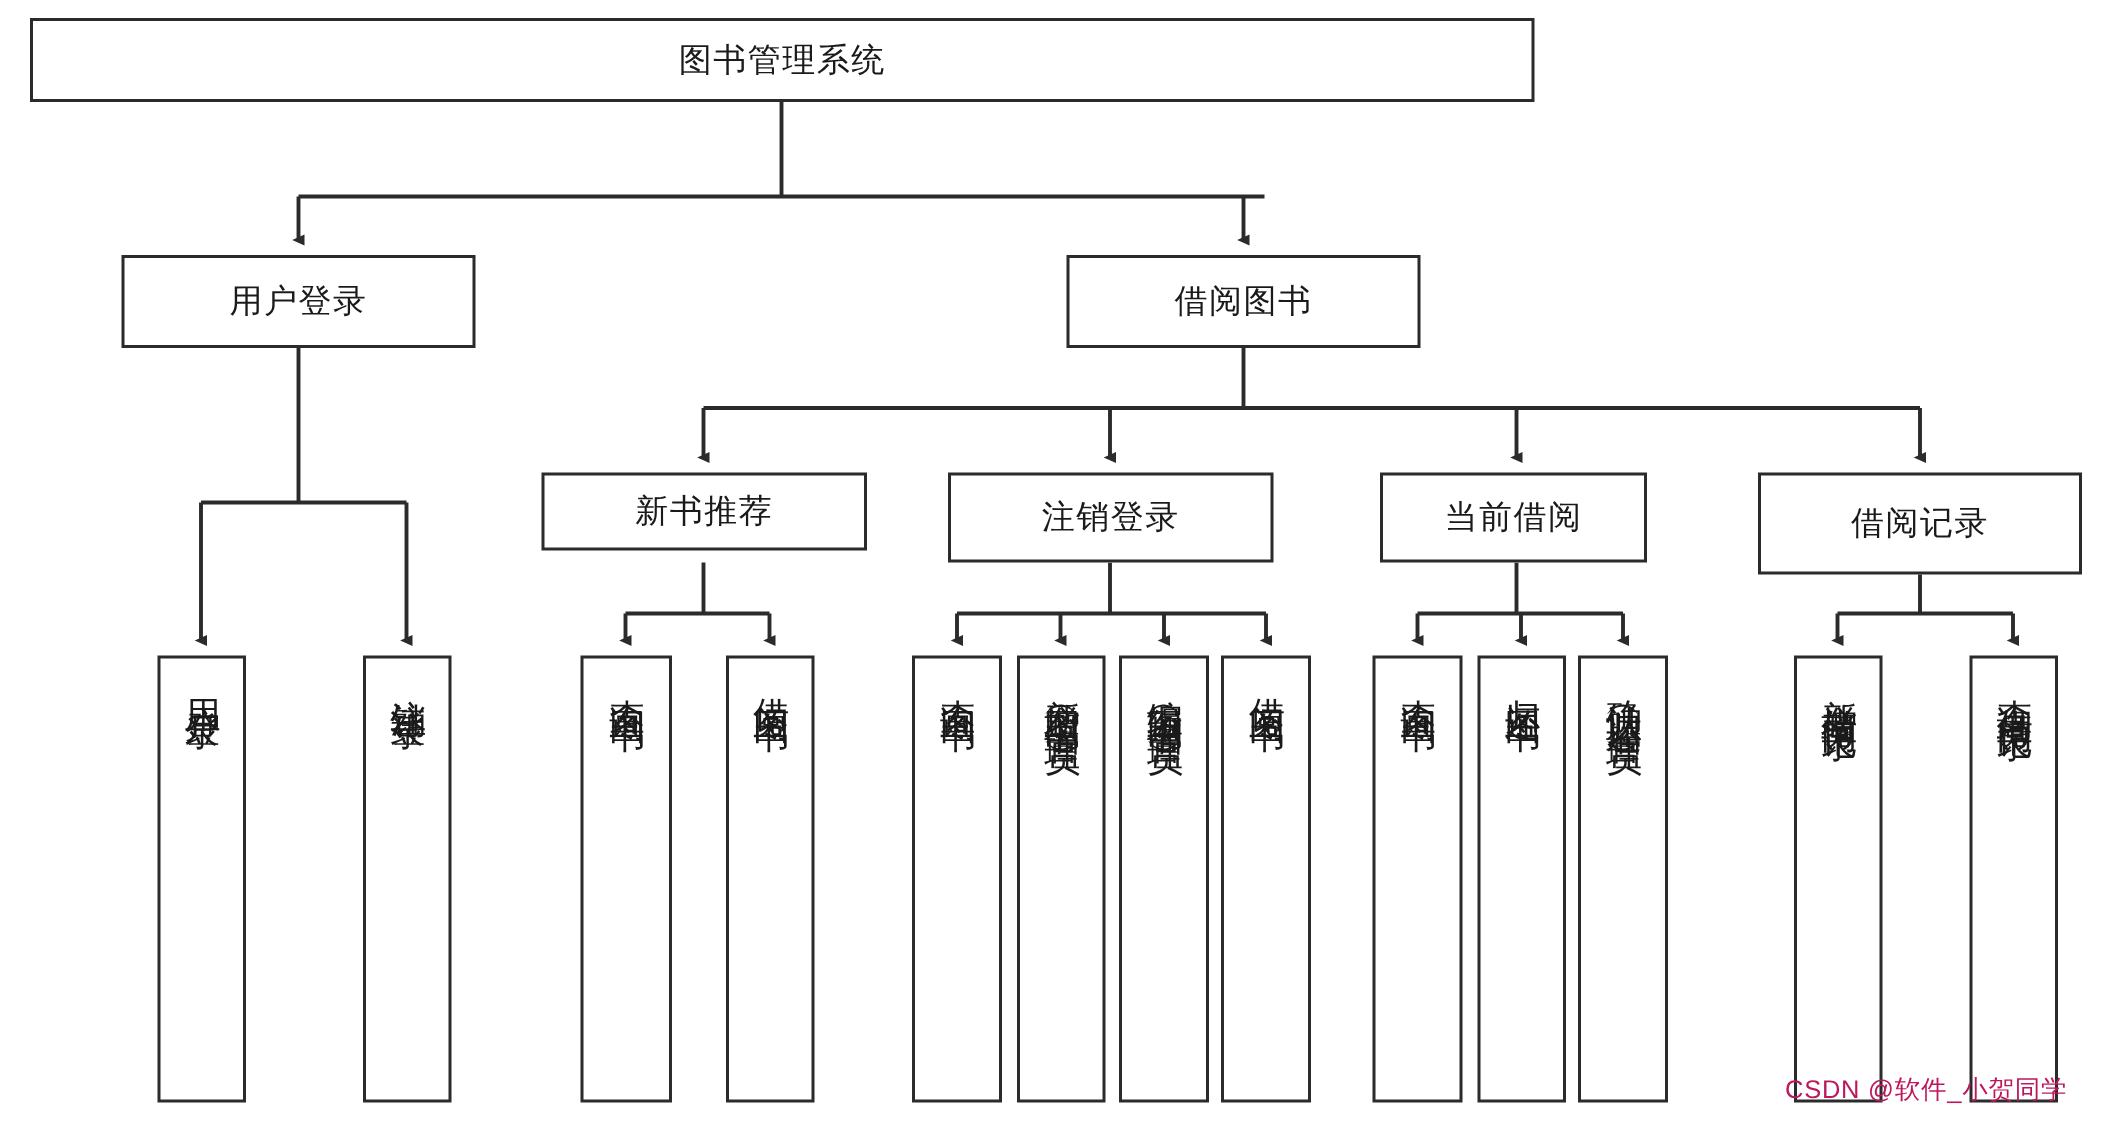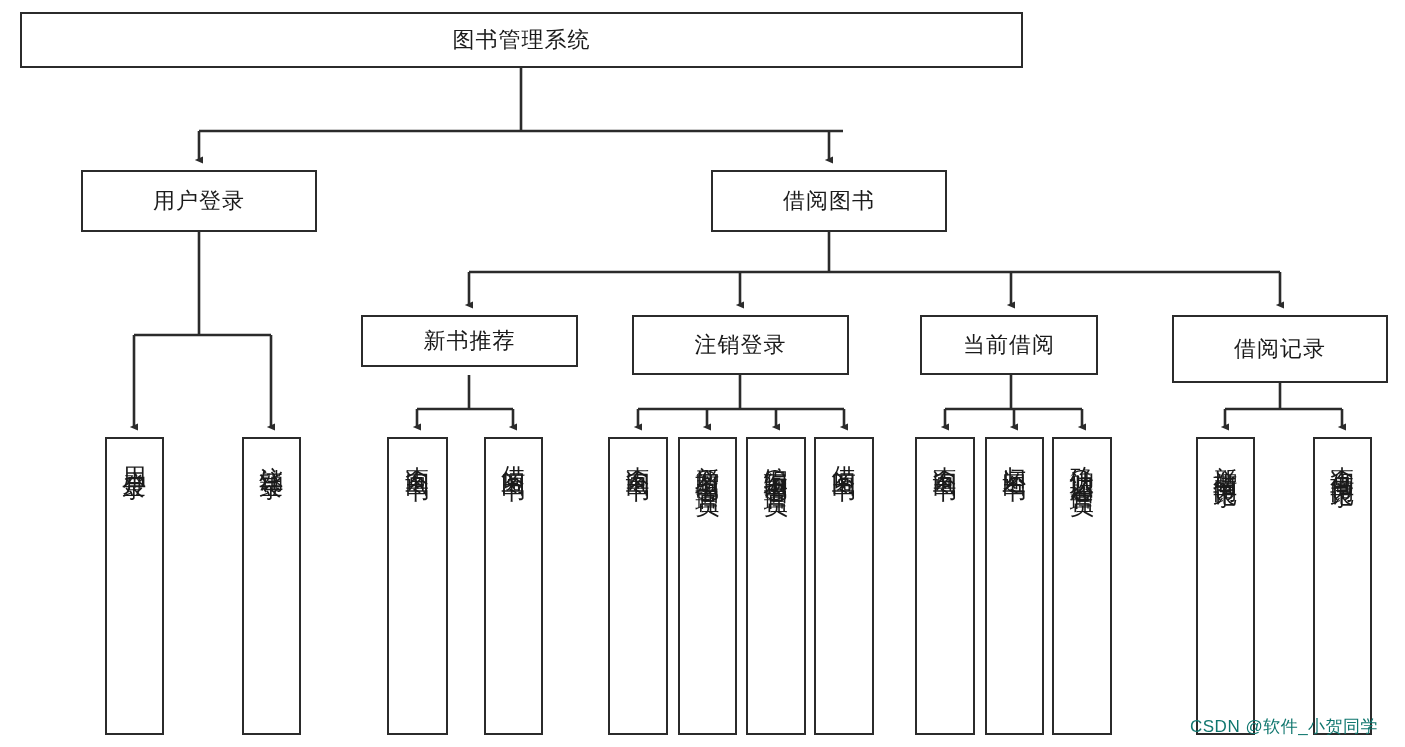--- a/index.html
+++ b/index.html
@@ -174,14 +174,14 @@
   <div class="node vertical" id="lf-10" style="left: 1052px; top: 437px; width: 60px; height: 298px;">
     <span class="vlabel">确认归还（管理员）</span>
   </div>
   <div class="node vertical" id="lf-11" style="left: 1196px; top: 437px; width: 59px; height: 298px;">
     <span class="vlabel">新增借阅记录</span>
   </div>
   <div class="node vertical" id="lf-12" style="left: 1313px; top: 437px; width: 59px; height: 298px;">
     <span class="vlabel">查询借阅记录</span>
   </div>
 
-  <div class="watermark" id="watermark" style="left: 1190px; top: 715px; color: #0f766e;">CSDN @软件_小贺同学</div>
+  <div class="watermark" id="watermark" style="left: 1190px; top: 715px; color: #be185d;">CSDN @软件_小贺同学</div>
 </div>
 
 </body></html>

